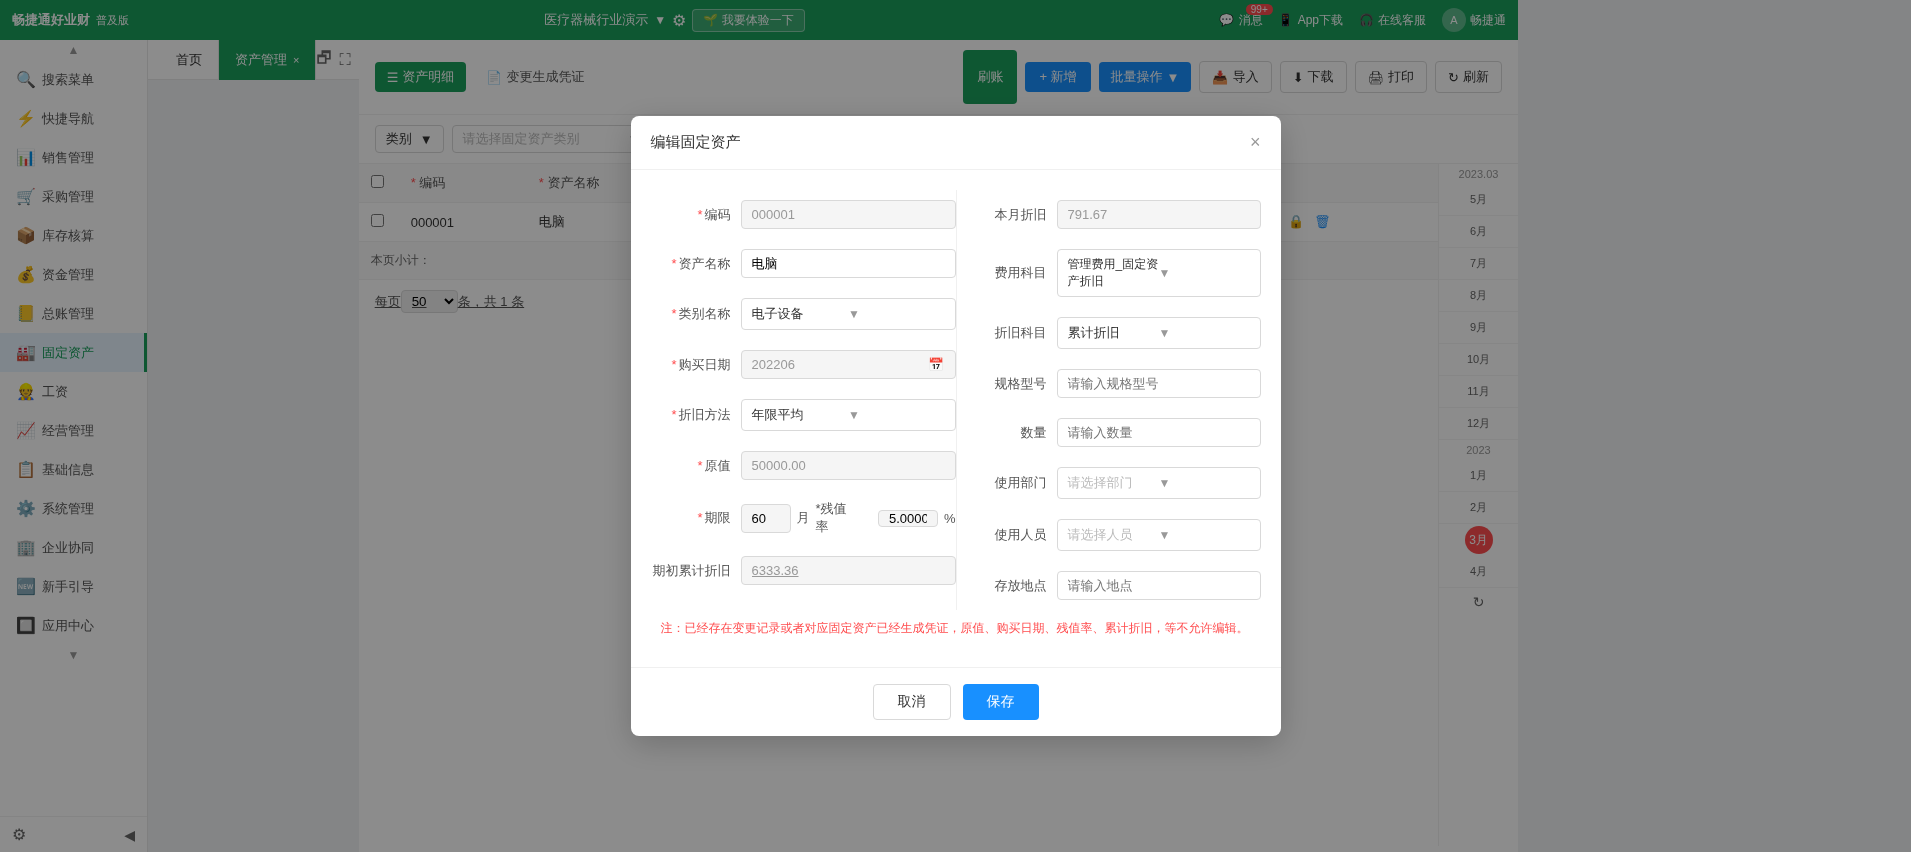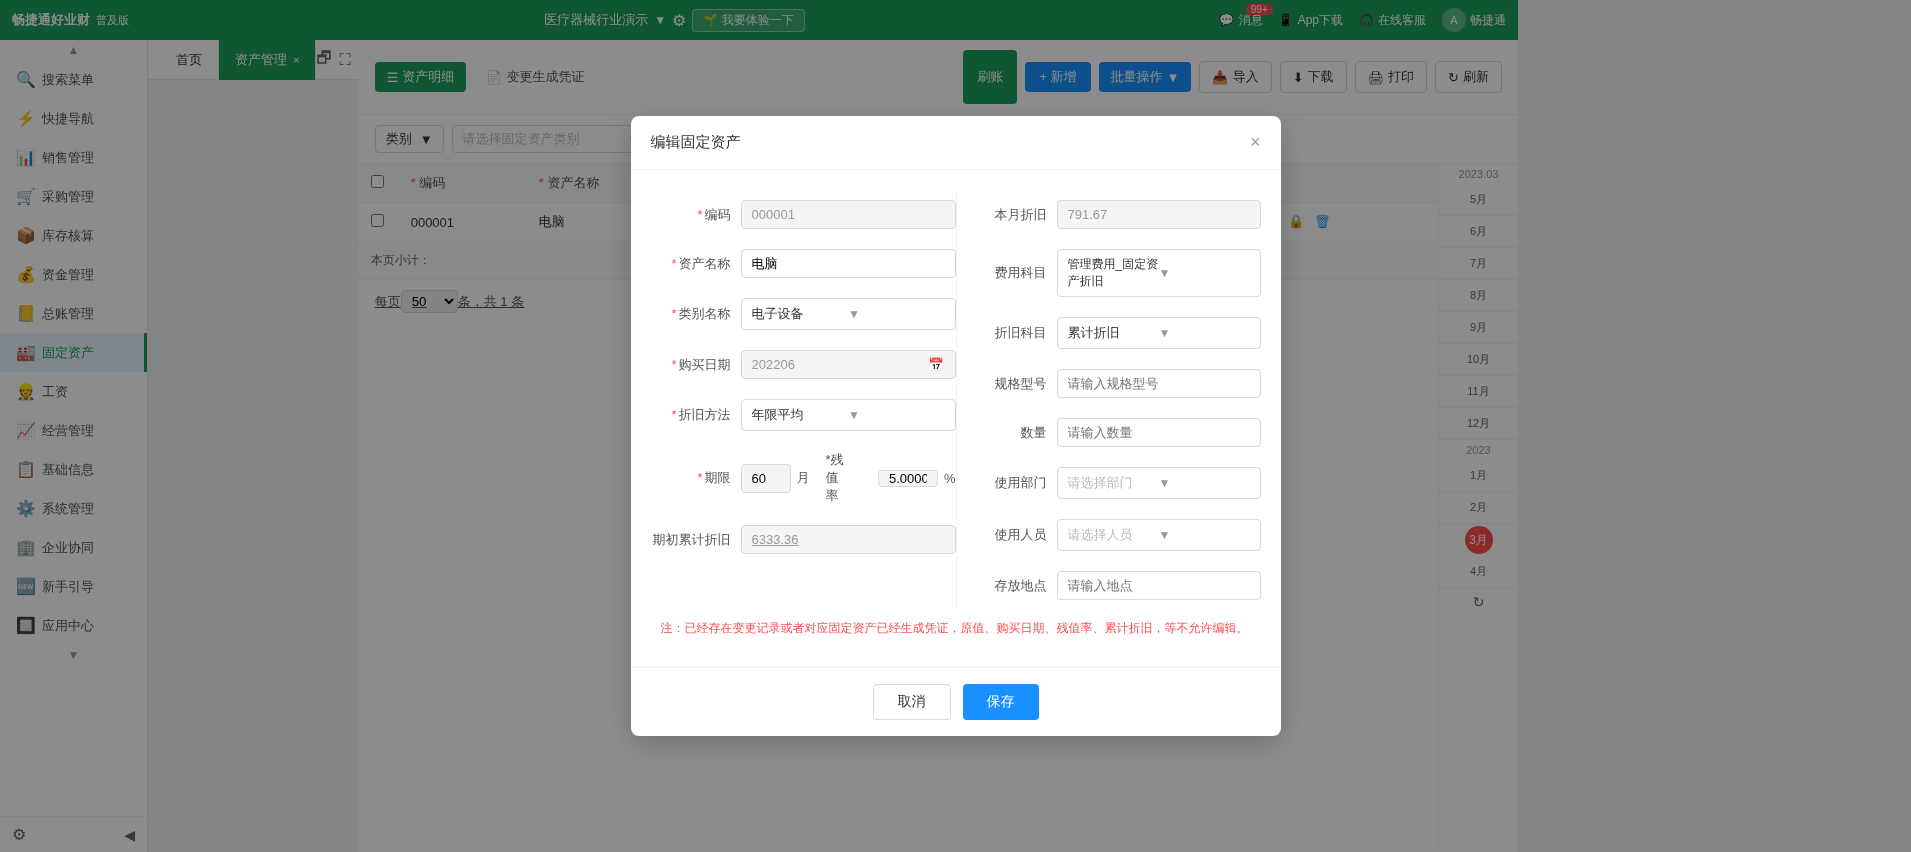--- a/index.html
+++ b/index.html
@@ -389,25 +389,29 @@
               </div>
             </div>
             <div class="form-row">
               <span class="form-label"><span class="req">*</span><span>折旧方法</span></span>
               <div class="form-select-wrap">
                 <span>年限平均</span>
                 <span class="arrow">▼</span>
               </div>
             </div>
             <div class="form-row">
+              <span class="form-label"><span class="req">*</span><span>原值</span></span>
+              <input class="form-input readonly" readonly="" style="background: rgb(245, 245, 245);" value="50000.00">
+            </div>
+            <div class="form-row">
               <span class="form-label"><span class="req">*</span><span>期限</span></span>
               <div class="period-row">
                 <input class="period-input" readonly="" style="background: rgb(245, 245, 245);" value="60">
                 <span class="period-label">月</span>
-                <span style="margin-left:10px;font-size:13px;color:#555;"><span class="req">*</span><span>残值率</span></span>
+                <span style="font-size:13px;color:#555;"><span class="req">*</span><span>残值率</span></span>
                 <input class="residual-input" readonly="" style="background: rgb(245, 245, 245);" value="5.0000">
                 <span class="period-label">%</span>
               </div>
             </div>
             <div class="form-row">
               <span class="form-label"><span>期初累计折旧</span></span>
               <input class="form-input readonly" readonly="" style="background: rgb(245, 245, 245); text-decoration: underline;" value="6333.36">
             </div>
           </div>
 

